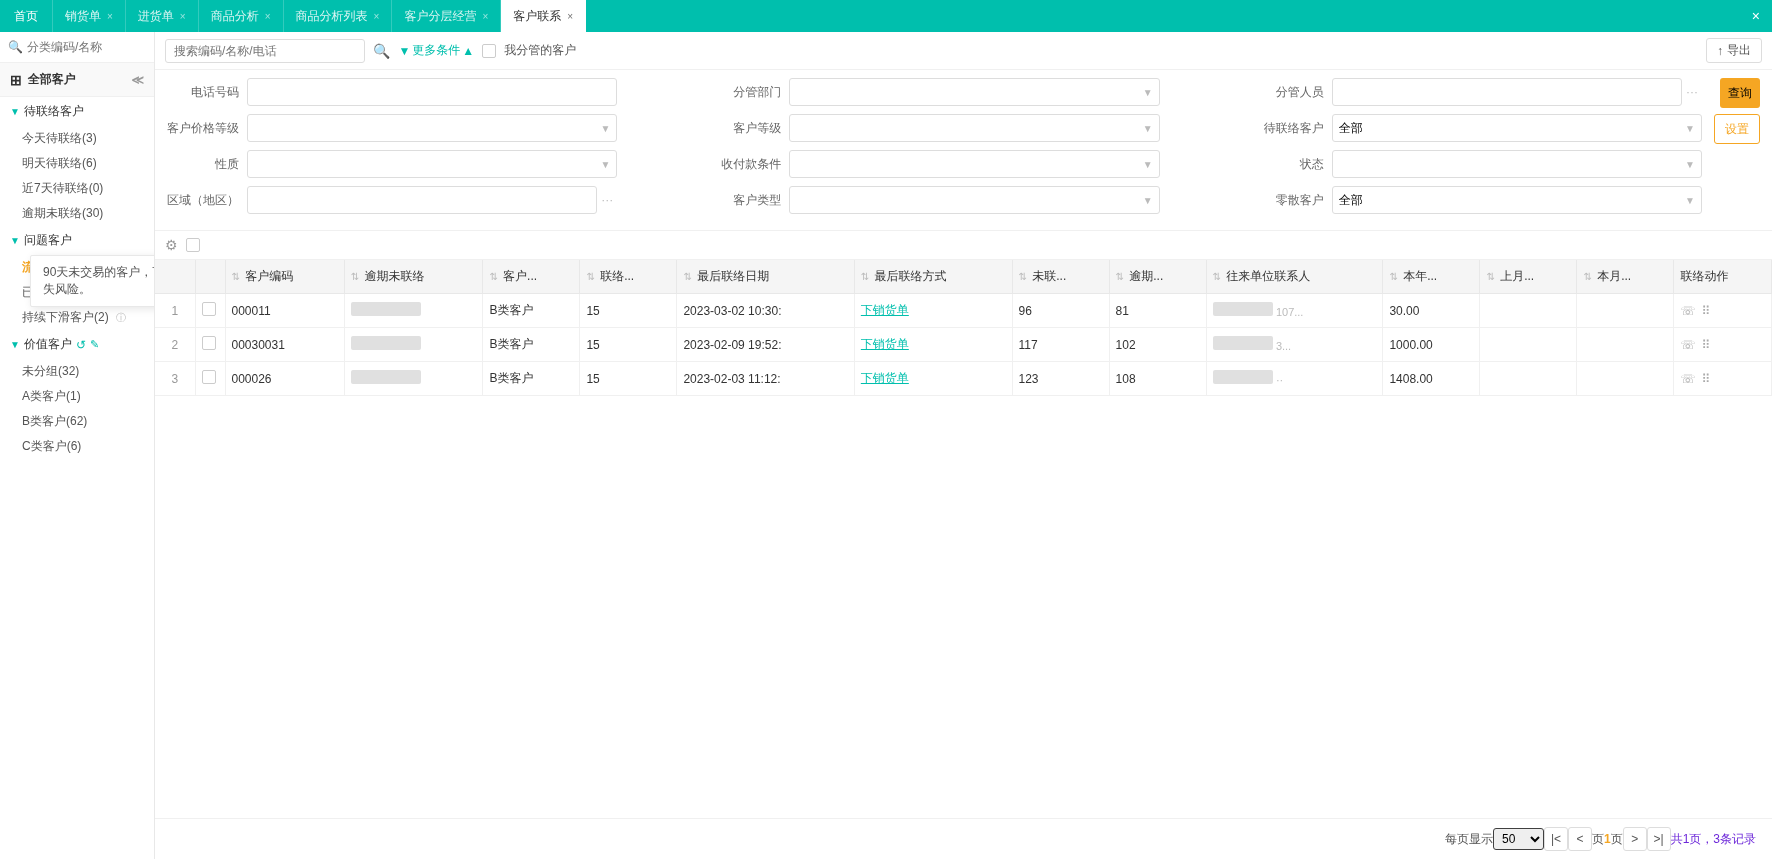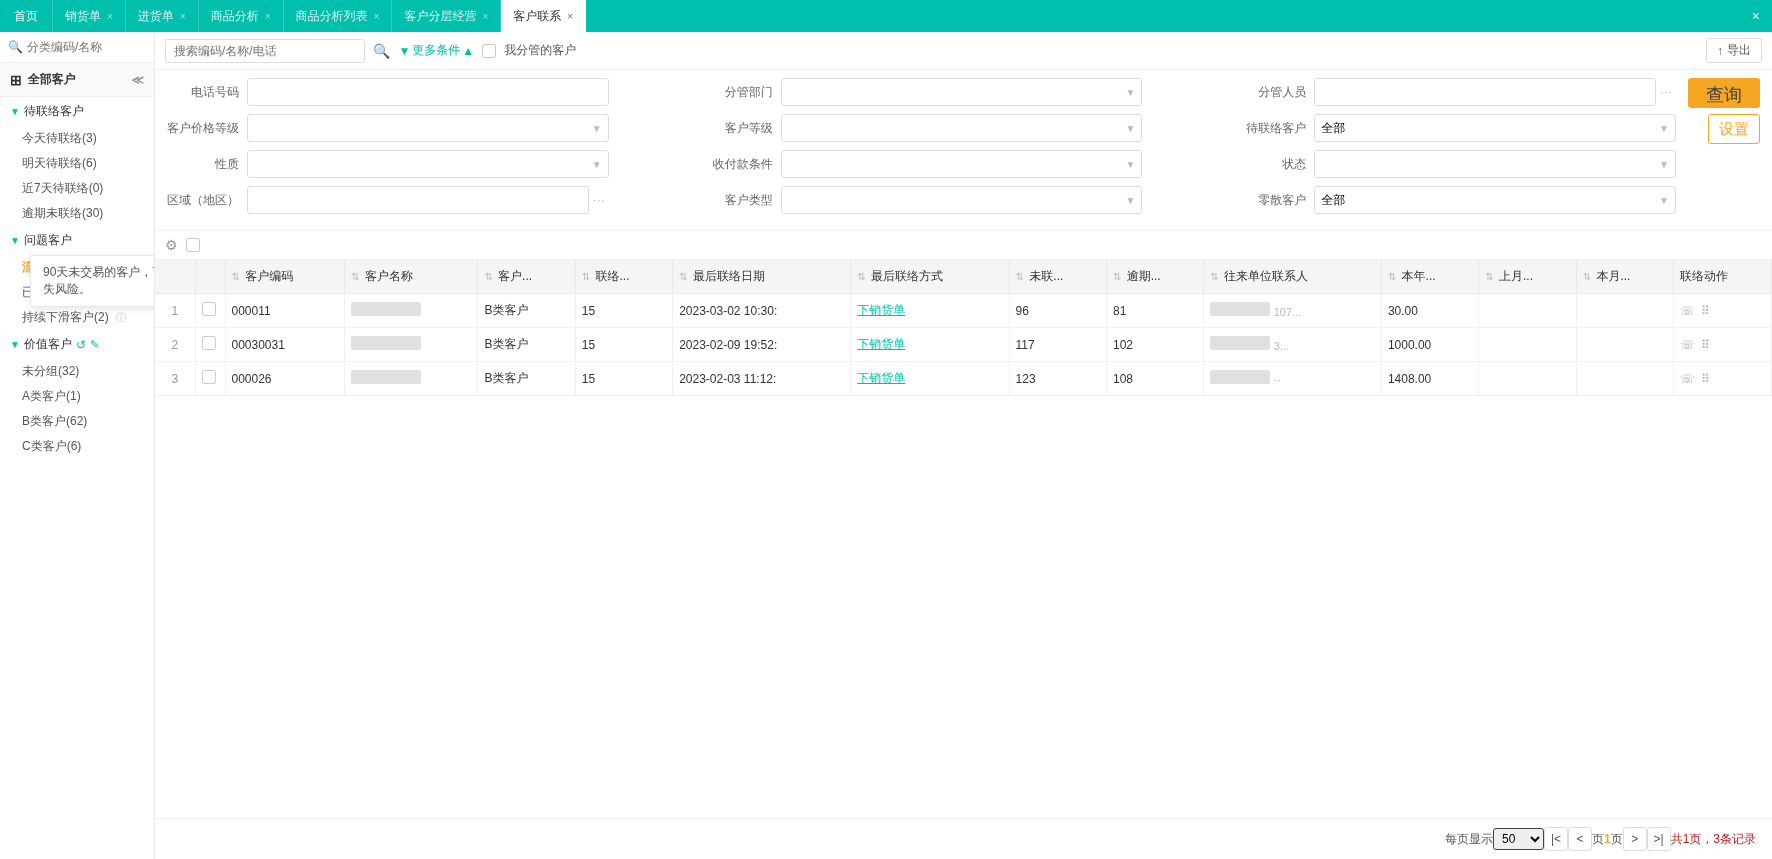--- a/index.html
+++ b/index.html
@@ -252,36 +252,36 @@
       font-size: 10px;
     }
     .filter-dots {
       color: #bbb;
       padding: 0 4px;
       cursor: pointer;
       min-width: 20px;
     }
     .query-btn {
       background: #f5a623;
-      color: #404040;
+      color: #000000;
       border: none;
       border-radius: 3px;
-      padding: 5px 18px;
-      cursor: pointer;
-      font-size: 18px;
+      padding: 5px 8px;
+      cursor: pointer;
+      font-size: 12px;
       height: 30px;
     }
     .settings-btn {
       background: none;
       color: #f5a623;
       border: 1px solid #f5a623;
       border-radius: 3px;
       padding: 5px 10px;
       cursor: pointer;
-      font-size: 15px;
+      font-size: 12px;
       height: 30px;
     }
 
     
     .table-toolbar {
       padding: 6px 10px;
       display: flex;
       align-items: center;
       border-bottom: 1px solid #f0f0f0;
       background: #fff;
@@ -381,21 +381,21 @@
       display: flex;
       align-items: center;
       justify-content: center;
       color: #555;
       font-size: 12px;
     }
     .pagination-current {
       color: #f5a623;
       font-weight: bold;
     }
-    .pagination-info { color: #b91c1c; }
+    .pagination-info { color: #6d28d9; }
 
     
     .table-wrapper::-webkit-scrollbar { height: 8px; width: 8px; }
     .table-wrapper::-webkit-scrollbar-thumb { background: #ccc; border-radius: 4px; }
     .table-wrapper::-webkit-scrollbar-track { background: #f0f0f0; }
 
     .sidebar::-webkit-scrollbar { width: 4px; }
     .sidebar::-webkit-scrollbar-thumb { background: #ccc; }
 
     .filter-panel-right {
@@ -661,21 +661,21 @@
         <thead>
           <tr>
             <th style="width:40px; text-align:center;"></th>
             <th style="width:30px;"></th>
             <th>
               <span class="sort-icon">⇅</span>
               <span>客户编码</span>
             </th>
             <th>
               <span class="sort-icon">⇅</span>
-              <span>客户名称</span>
+              <span>逾期未联络</span>
             </th>
             <th>
               <span class="sort-icon">⇅</span>
               <span>客户...</span>
             </th>
             <th>
               <span class="sort-icon">⇅</span>
               <span>联络...</span>
             </th>
             <th>

